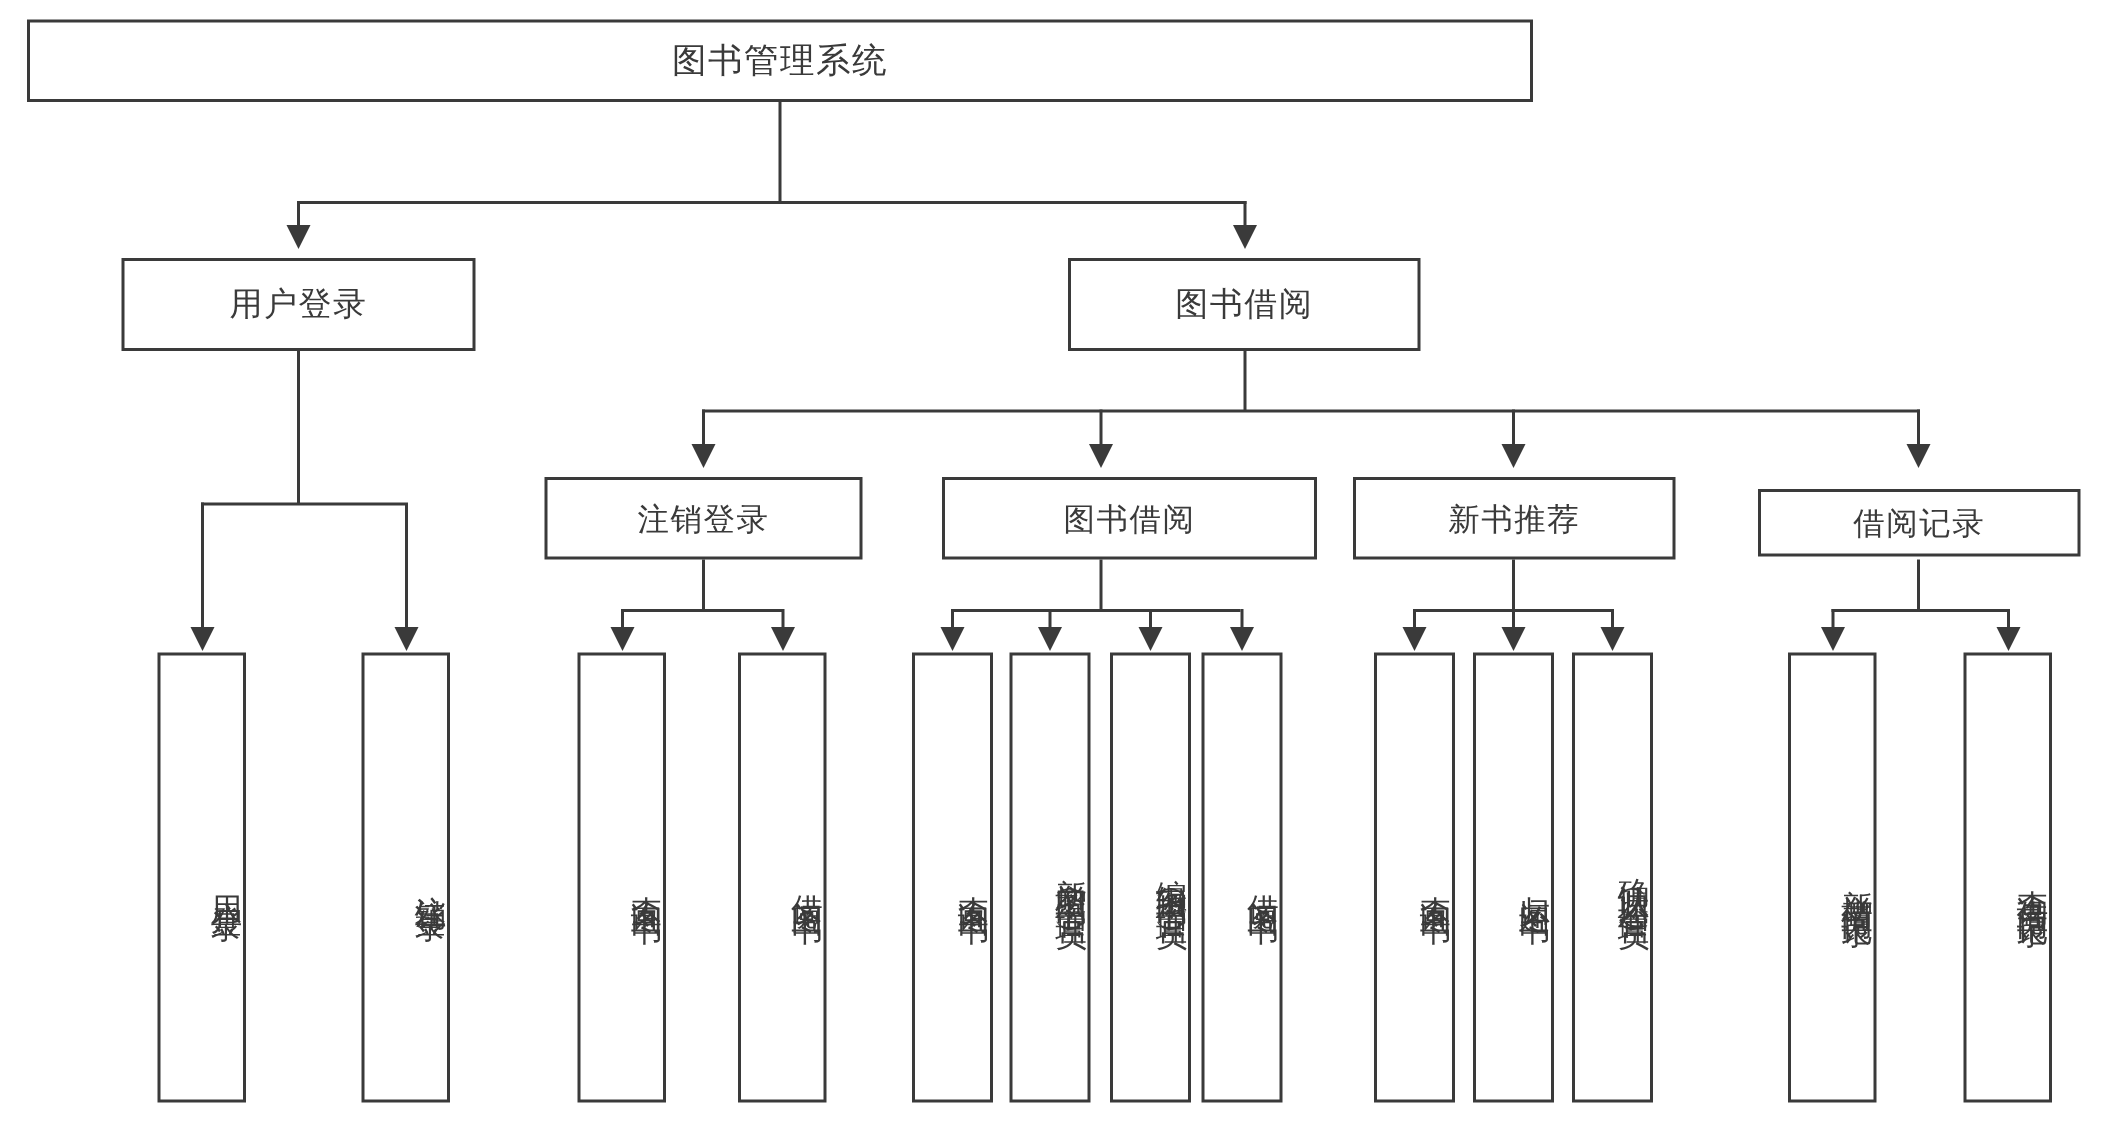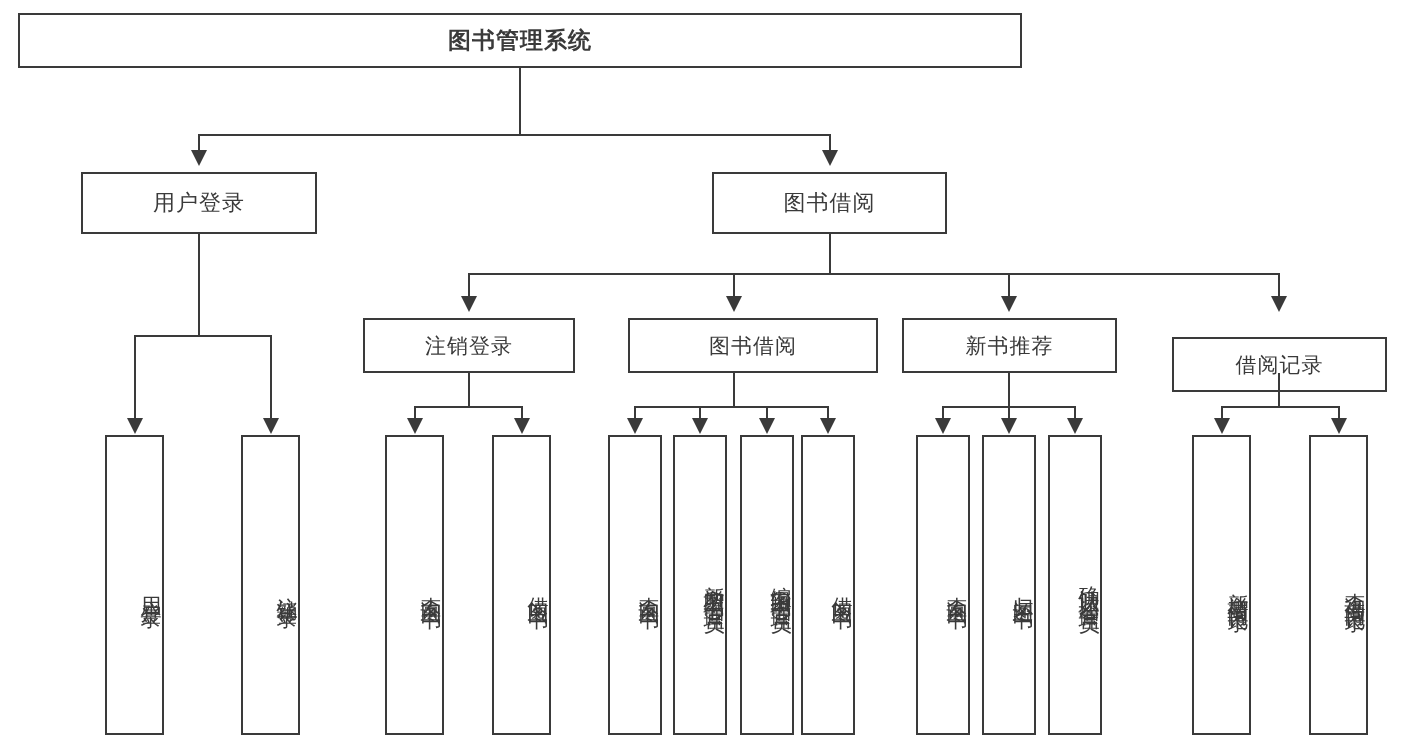--- a/index.html
+++ b/index.html
@@ -21,21 +21,21 @@
     box-sizing:border-box;
     background:#ffffff;
     border:2px solid #3a3a3a;
     display:flex;
     align-items:center;
     justify-content:center;
     text-align:center;
     color:#3a3a3a;
     letter-spacing:1px;
   }
-  .node.level0{ font-size:23px;font-weight:bold; }
+  .node.level0{ font-size:23px; }
   .node.level1{ font-size:22px; }
   .node.level2{ font-size:21px; }
   .node.leaf{
     font-size:21px;
     writing-mode:vertical-rl;
     text-orientation:upright;
     letter-spacing:4px;
     line-height:1.05;
     padding-top:6px;
     align-items:flex-start;
@@ -103,21 +103,21 @@
   <div class="vline" style="left:733px;top:273px;height:24px;"></div>
   <div class="arrow" style="left:726px;top:296px;"></div>
   <div class="vline" style="left:1008px;top:273px;height:24px;"></div>
   <div class="arrow" style="left:1001px;top:296px;"></div>
   <div class="vline" style="left:1278px;top:273px;height:24px;"></div>
   <div class="arrow" style="left:1271px;top:296px;"></div>
 
   <div class="node level2" style="left:363px;top:318px;width:212px;height:55px;">注销登录</div>
   <div class="node level2" style="left:628px;top:318px;width:250px;height:55px;">图书借阅</div>
   <div class="node level2" style="left:902px;top:318px;width:215px;height:55px;">新书推荐</div>
-  <div class="node level2" style="left:1172px;top:337px;width:215px;height:55px;">借阅记录</div>
+  <div class="node level2" style="left:1172px;top:326px;width:215px;height:45px;">借阅记录</div>
 
   <div class="vline" style="left:468px;top:373px;height:34px;"></div>
   <div class="hline" style="left:414px;top:406px;width:108px;"></div>
   <div class="vline" style="left:414px;top:406px;height:13px;"></div>
   <div class="arrow" style="left:407px;top:418px;"></div>
   <div class="vline" style="left:521px;top:406px;height:13px;"></div>
   <div class="arrow" style="left:514px;top:418px;"></div>
 
   <div class="vline" style="left:733px;top:373px;height:34px;"></div>
   <div class="hline" style="left:634px;top:406px;width:193px;"></div>

